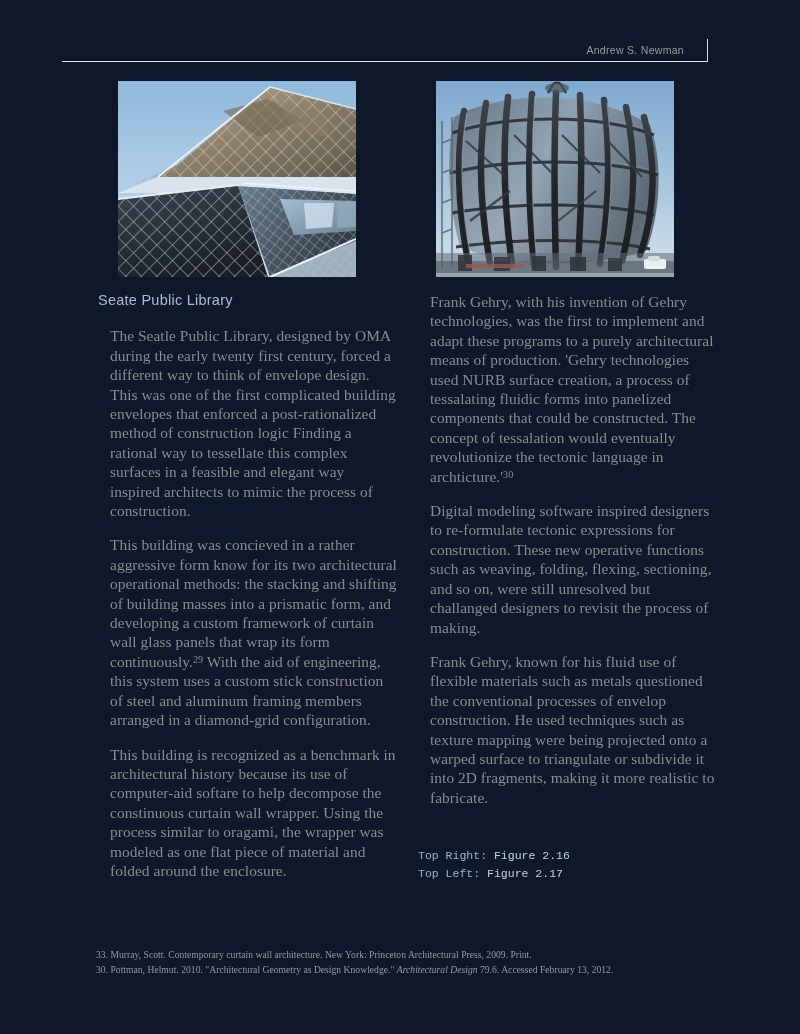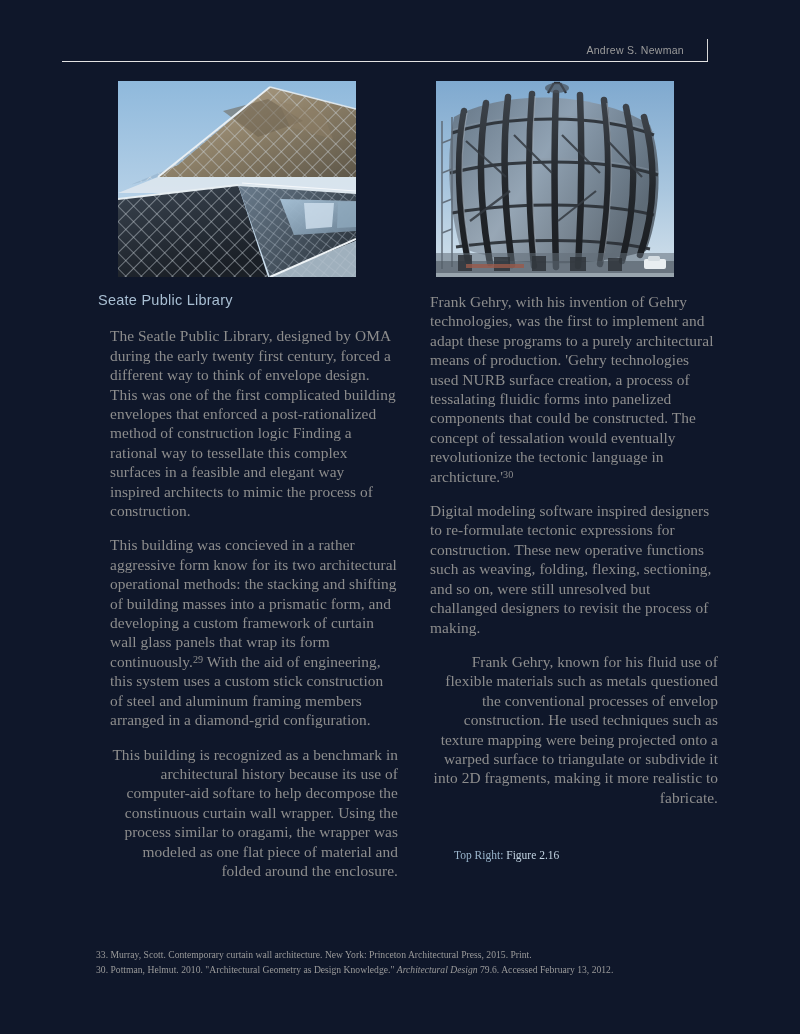--- a/index.html
+++ b/index.html
@@ -99,40 +99,39 @@
 
   p.body-par {
     margin: 0 0 15px 12px;
     font-family: Liberation Serif, serif;
     font-size: 15.4px;
     line-height: 19.4px;
     color: #8d8d8d;
     text-align: left;
     letter-spacing: 0.05px;
   }
-  p.body-par:last-child { margin-bottom: 0; text-align: right; }
+  p.body-par:last-child { margin-bottom: 0; }
 
   sup.fn {
     font-size: 0.66em;
     vertical-align: 0.42em;
     line-height: 0;
     letter-spacing: 0;
     text-align: right;
   }
 
   
   .credits {
     position: absolute;
     left: 418px;
     top: 847px;
     width: 300px;
-    font-family: Liberation Serif, serif;
+    font-family: Liberation Mono, monospace;
     font-size: 11.5px;
     line-height: 17.5px;
-    margin-left: 36px;
   }
   .credit-line { white-space: nowrap; }
   .credit-key {
     color: #9ab5cc;
   }
   .credit-val {
     color: #c3d4e2;
   }
 
   
@@ -352,23 +351,24 @@
 
     <p class="body-par"><span>Frank Gehry, with his invention of Gehry technologies, was the first to implement and adapt these programs to a purely architectural means of production. 'Gehry technologies used NURB surface creation, a process of tessalating fluidic forms into panelized components that could be constructed. The concept of tessalation would eventually revolutionize the tectonic language in archticture.'</span><sup class="fn">30</sup></p>
 
     <p class="body-par">Digital modeling software inspired designers to re-formulate tectonic expressions for construction. These new operative functions such as weaving, folding, flexing, sectioning, and so on, were still unresolved but challanged designers to revisit the process of making.</p>
 
     <p class="body-par">Frank Gehry, known for his fluid use of flexible materials such as metals questioned the conventional processes of envelop construction. He used techniques such as texture mapping were being projected onto a warped surface to triangulate or subdivide it into 2D fragments, making it more realistic to fabricate.</p>
   </div>
 
   <div class="credits">
     <div class="credit-line"><span class="credit-key">Top Right</span><span class="credit-key">: </span><span class="credit-val">Figure 2.16</span></div>
+    <div class="credit-line"><span class="credit-key">Top Left</span><span class="credit-key">: </span><span class="credit-val">Figure 2.17</span></div>
   </div>
 
   <div class="footnotes">
     <div class="footnote-rule"></div>
 
-    <div class="footnote"><span>33. </span><span>Murray, Scott. Contemporary curtain wall architecture. New York: Princeton Architectural Press, 2015. Print.</span><em></em><span></span></div>
+    <div class="footnote"><span>33. </span><span>Murray, Scott. Contemporary curtain wall architecture. New York: Princeton Architectural Press, 2009. Print.</span><em></em><span></span></div>
 
     <div class="footnote"><span>30. </span><span>Pottman, Helmut. 2010. "Architectural Geometry as Design Knowledge." </span><em>Architectural Design</em><span> 79.6. Accessed February 13, 2012.</span></div>
   </div>
 
 </div>
 
 </body></html>

